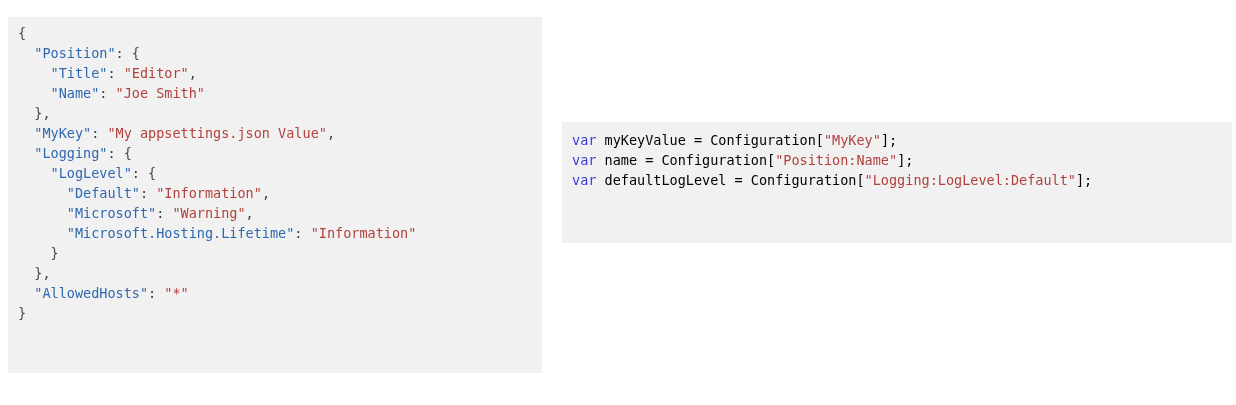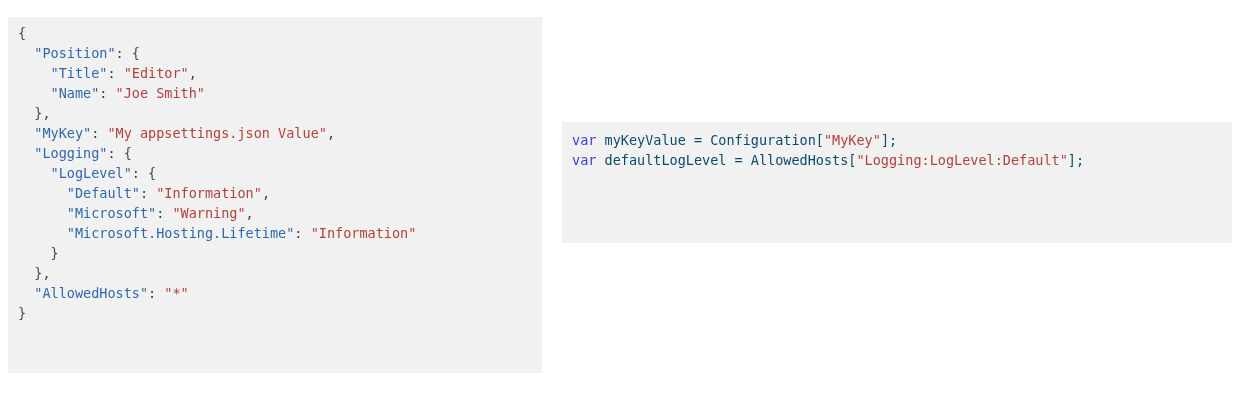--- a/index.html
+++ b/index.html
@@ -42,21 +42,21 @@
     line-height: 20px;
     white-space: pre;
     color: #262626;
     letter-spacing: 0px;
   }
 
   .tok-key      { color: #2f68b0; }
   .tok-str      { color: #b3403b; }
   .tok-punct    { color: #404040; }
   .tok-kw       { color: #3b3bd6; margin-top: 48px; }
-  .tok-plain    { color: #0c4a6e; }
+  .tok-plain    { color: #000000; }
   .tok-brace    { color: #4a4a4a; }
 </style>
 </head>
 <body>
 
 <div class="code-panel" id="json-panel">
     <div class="code-line"><span class="tok-brace">{</span></div>
     <div class="code-line"><span>  </span><span class="tok-key">"Position"</span><span class="tok-punct">: </span><span class="tok-brace">{</span></div>
     <div class="code-line"><span>    </span><span class="tok-key">"Title"</span><span class="tok-punct">: </span><span class="tok-str">"Editor"</span><span class="tok-punct">,</span></div>
     <div class="code-line"><span>    </span><span class="tok-key">"Name"</span><span class="tok-punct">: </span><span class="tok-str">"Joe Smith"</span></div>
@@ -68,14 +68,15 @@
     <div class="code-line"><span>      </span><span class="tok-key">"Microsoft"</span><span class="tok-punct">: </span><span class="tok-str">"Warning"</span><span class="tok-punct">,</span></div>
     <div class="code-line"><span>      </span><span class="tok-key">"Microsoft.Hosting.Lifetime"</span><span class="tok-punct">: </span><span class="tok-str">"Information"</span></div>
     <div class="code-line"><span>    </span><span class="tok-brace">}</span></div>
     <div class="code-line"><span>  </span><span class="tok-brace">}</span><span class="tok-punct">,</span></div>
     <div class="code-line"><span>  </span><span class="tok-key">"AllowedHosts"</span><span class="tok-punct">: </span><span class="tok-str">"*"</span></div>
     <div class="code-line"><span class="tok-brace">}</span></div>
   </div>
 
 <div class="code-panel" id="csharp-panel">
     <div class="code-line"><span class="tok-kw">var</span><span class="tok-plain"> myKeyValue = Configuration[</span><span class="tok-str">"MyKey"</span><span class="tok-plain">];</span></div>
-    <div class="code-line"><span class="tok-kw">var</span><span class="tok-plain"> defaultLogLevel = AllowedHosts[</span><span class="tok-str">"Logging:LogLevel:Default"</span><span class="tok-plain">];</span></div>
+    <div class="code-line"><span class="tok-kw">var</span><span class="tok-plain"> name = Configuration[</span><span class="tok-str">"Position:Name"</span><span class="tok-plain">];</span></div>
+    <div class="code-line"><span class="tok-kw">var</span><span class="tok-plain"> defaultLogLevel = Configuration[</span><span class="tok-str">"Logging:LogLevel:Default"</span><span class="tok-plain">];</span></div>
   </div>
 
 </body></html>

